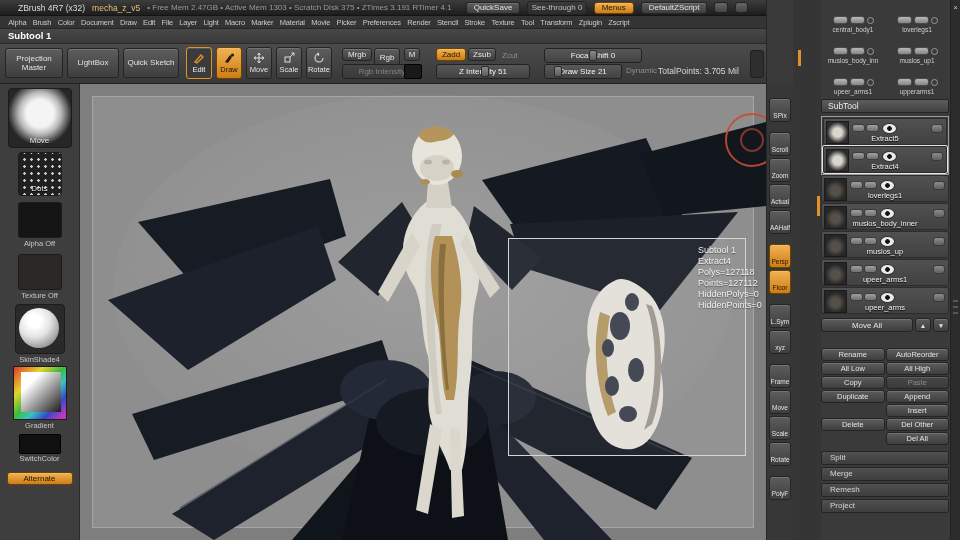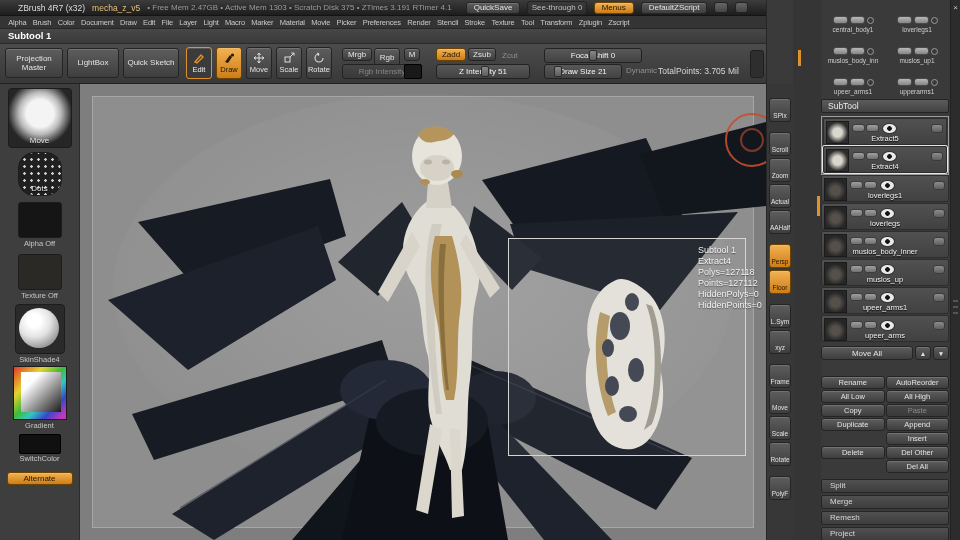--- a/index.html
+++ b/index.html
@@ -51,21 +51,21 @@
   .grip{width:12px;height:26px;background:#2e2e2e;border:1px solid #1f1f1f;border-radius:3px;}
   
   .left-shelf{position:absolute;left:0;top:84px;width:80px;height:456px;background:#3e3e3e;
        border-right:1px solid #2b2b2b;box-sizing:border-box;}
   .left-shelf>*{position:absolute;left:50%;transform:translateX(-50%);}
   .lt-label{font-size:7.5px;color:#c6c6c6;white-space:nowrap;transform:translateX(-50%);}
   .thumb-move{top:4px;width:62px;height:58px;border:1px solid #1c1c1c;border-radius:4px;
        background:#262626 radial-gradient(circle at 50% 42%,#f4f4f4 0 30%,#b9b9b9 46%,#262626 70%);}
   .inthumb{position:absolute;bottom:2px;left:0;width:100%;text-align:center;font-size:8px;
        color:#e8e8e8;text-shadow:0 1px 1px #000;}
-  .thumb-dots{top:68px;width:42px;height:42px;border:1px solid #1c1c1c;border-radius:16px;background:#202020;
+  .thumb-dots{top:68px;width:42px;height:42px;border:1px solid #1c1c1c;border-radius:4px;background:#202020;
        background-image:radial-gradient(#cfcfcf 1.1px,transparent 1.5px);background-size:7px 7px;
        background-position:2px 3px;}
   .thumb-alpha{top:118px;width:42px;height:34px;border:1px solid #1c1c1c;border-radius:3px;background:#151515;}
   .thumb-tex{top:170px;width:42px;height:34px;border:1px solid #1c1c1c;border-radius:3px;background:#2b2926;}
   .thumb-mat{top:220px;width:48px;height:48px;border:1px solid #1c1c1c;border-radius:4px;background:#2a2a2a;}
   .thumb-mat .ball{position:absolute;left:3px;top:3px;width:40px;height:40px;border-radius:50%;
        background:radial-gradient(circle at 38% 32%,#ffffff 0 18%,#e2e2e2 45%,#9a9a9a 75%,#565656);}
   .thumb-grad{top:282px;width:52px;height:52px;border:1px solid #1c1c1c;
        background:linear-gradient(135deg,#e03a2a,#e6d32e 28%,#3fba3a 48%,#35c6c2 62%,#3648c9 78%,#c238bd 94%);}
   .thumb-grad .inner{position:absolute;left:7px;top:5px;right:5px;bottom:7px;
@@ -457,28 +457,20 @@
         <span class="st-eye"></span>
         <span class="st-brush"></span>
         <span class="st-label">loverlegs1</span>
       </div>
       <div class="st-row">
         <span class="st-thumb"></span>
         <span class="st-pill" style="left:28px;"></span>
         <span class="st-pill" style="left:42px;"></span>
         <span class="st-eye"></span>
         <span class="st-brush"></span>
-        <span class="st-label">loverlegs</span>
-      </div>
-      <div class="st-row">
-        <span class="st-thumb"></span>
-        <span class="st-pill" style="left:28px;"></span>
-        <span class="st-pill" style="left:42px;"></span>
-        <span class="st-eye"></span>
-        <span class="st-brush"></span>
         <span class="st-label">muslos_body_inner</span>
       </div>
       <div class="st-row">
         <span class="st-thumb"></span>
         <span class="st-pill" style="left:28px;"></span>
         <span class="st-pill" style="left:42px;"></span>
         <span class="st-eye"></span>
         <span class="st-brush"></span>
         <span class="st-label">muslos_up</span>
       </div>

